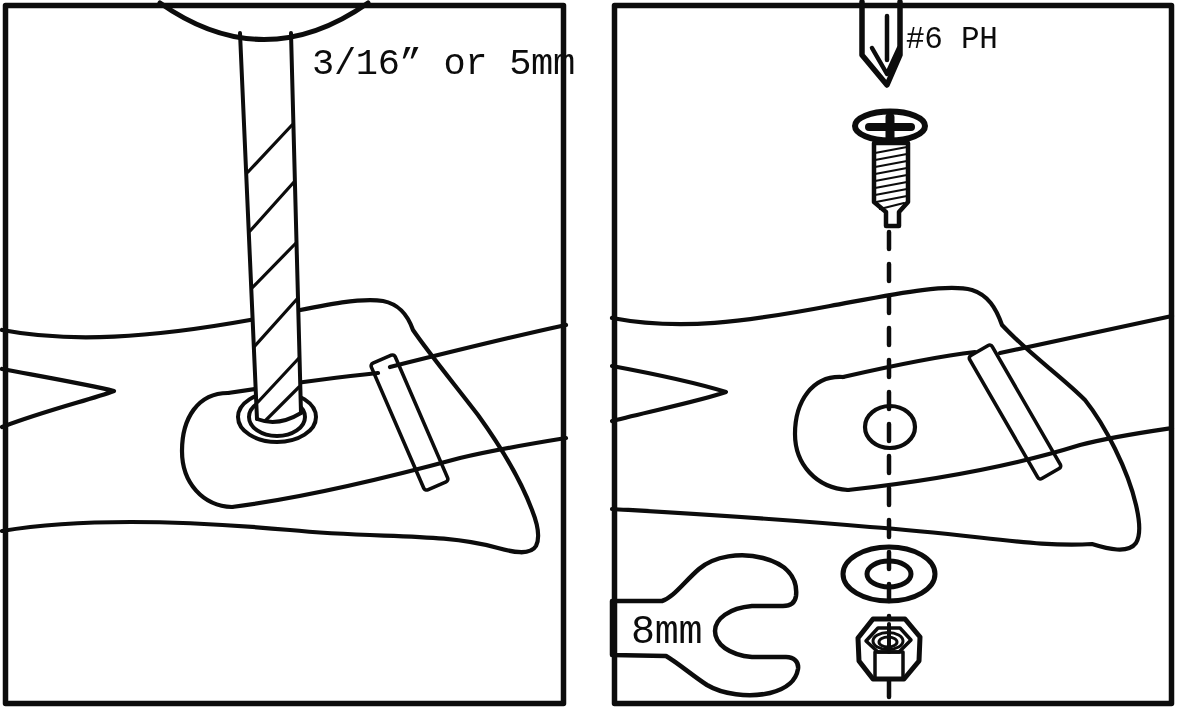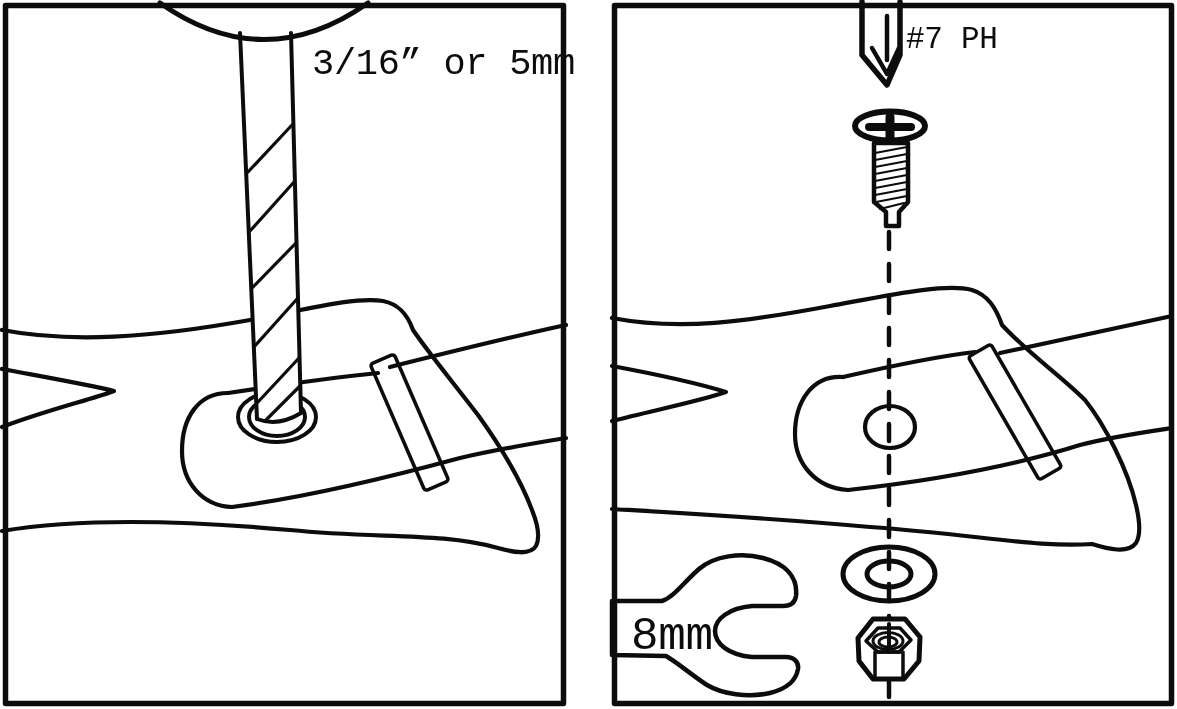--- a/index.html
+++ b/index.html
@@ -13,21 +13,21 @@
   .stage svg{position:absolute;left:0;top:0;}
   .label{
     position:absolute;
     color:#0c0c0c;
     letter-spacing:-0.3px;
     white-space:nowrap;
     line-height:1.22;
   }
   .label-drill{left:312px;top:42px;font-size:37px;}
   .label-ph{left:906px;top:21px;font-size:31px;}
-  .label-wrench{left:631px;top:609px;font-size:46px;}
+  .label-wrench{left:631px;top:609px;font-size:40px;}
 </style>
 </head>
 <body>
 
 <div class="stage">
 
 <svg width="1177" height="709" viewBox="0 0 1177 709">
   <g stroke="#0c0c0c" fill="none" stroke-linecap="round" stroke-linejoin="round">
 
     <g>
@@ -157,17 +157,17 @@
 
     <rect x="5.5" y="5.5" width="558" height="698" stroke-width="5.5"></rect>
     <rect x="614.5" y="5.5" width="557" height="698" stroke-width="5.5"></rect>
   </g>
 </svg>
 
 <div class="label label-drill">
   <div>3/16” or 5mm</div>
 </div>
 
-<div class="label label-ph">#7 PH</div>
+<div class="label label-ph">#6 PH</div>
 
 <div class="label label-wrench">8mm</div>
 
 </div>
 
 </body></html>

